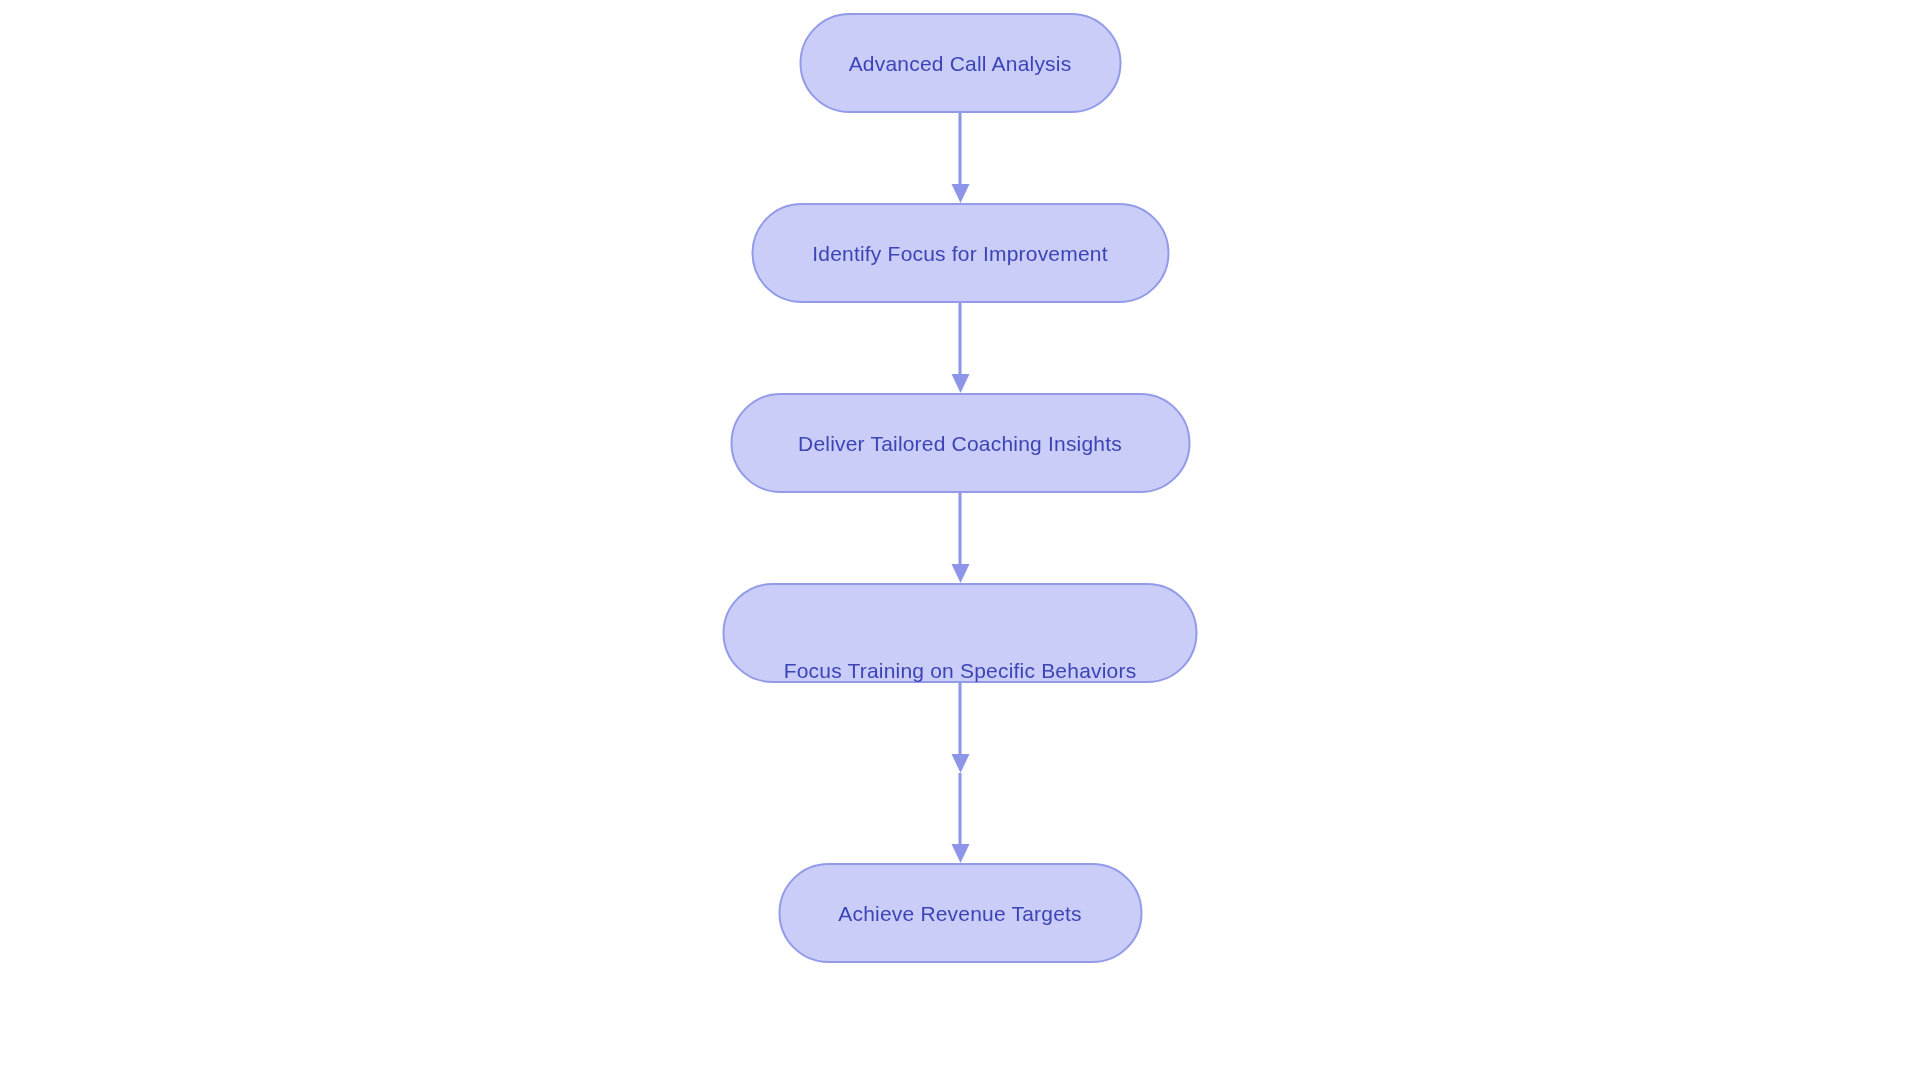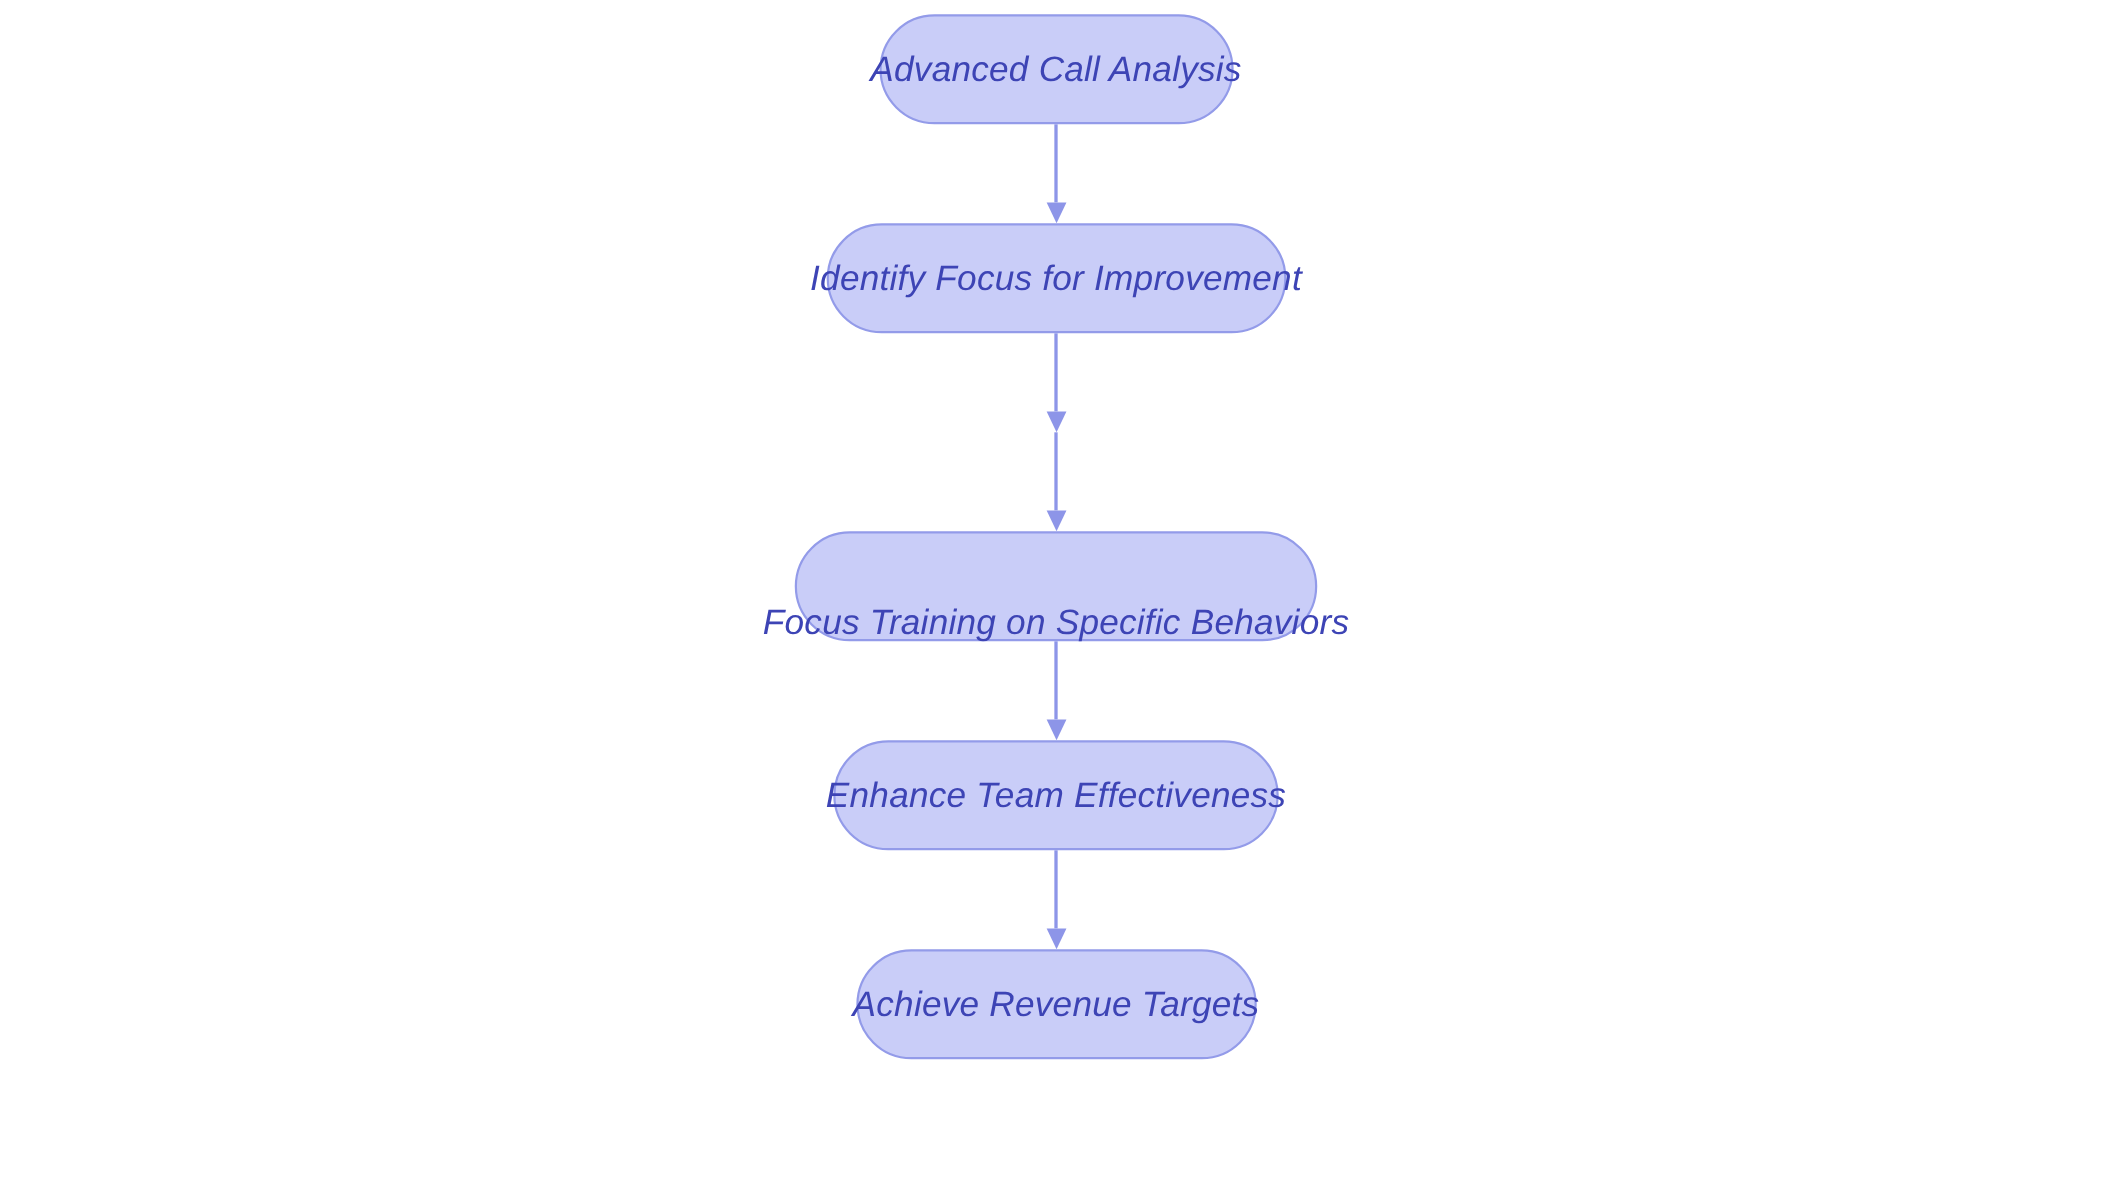--- a/index.html
+++ b/index.html
@@ -35,26 +35,25 @@
     display: flex;
     align-items: center;
     justify-content: center;
     background: var(--node-fill);
     border: 2px solid var(--node-border);
     border-radius: 50px;
     flex: 0 0 auto;
   }
   .node-label {
     color: var(--node-text);
-    font-size: 32px;
+    font-size: 21px;
     line-height: 1;
     white-space: nowrap;
     text-align: center;
     letter-spacing: 0.2px;
-    font-style: italic;
   }
   
   .n0 { width: 322px; }
   .n1 { width: 418px; }
   .n2 { width: 460px; }
   .n3 { width: 475px; align-items: flex-end; }
   .n4 { width: 405px; }
   .n5 { width: 364px; }
 
   .connector {
@@ -95,38 +94,38 @@
 
     <div class="node n1">
       <span class="node-label">Identify Focus for Improvement</span>
     </div>
 
     <div class="connector">
       <div class="line"></div>
       <div class="head"></div>
     </div>
 
+    <div class="node n2">
+      <span class="node-label">Deliver Tailored Coaching Insights</span>
+    </div>
 
     <div class="connector">
       <div class="line"></div>
       <div class="head"></div>
     </div>
 
     <div class="node n3">
       <span class="node-label">Focus Training on Specific Behaviors</span>
     </div>
 
     <div class="connector">
       <div class="line"></div>
       <div class="head"></div>
     </div>
 
-    <div class="node n4">
-      <span class="node-label">Enhance Team Effectiveness</span>
-    </div>
 
     <div class="connector">
       <div class="line"></div>
       <div class="head"></div>
     </div>
 
     <div class="node n5">
       <span class="node-label">Achieve Revenue Targets</span>
     </div>
 

